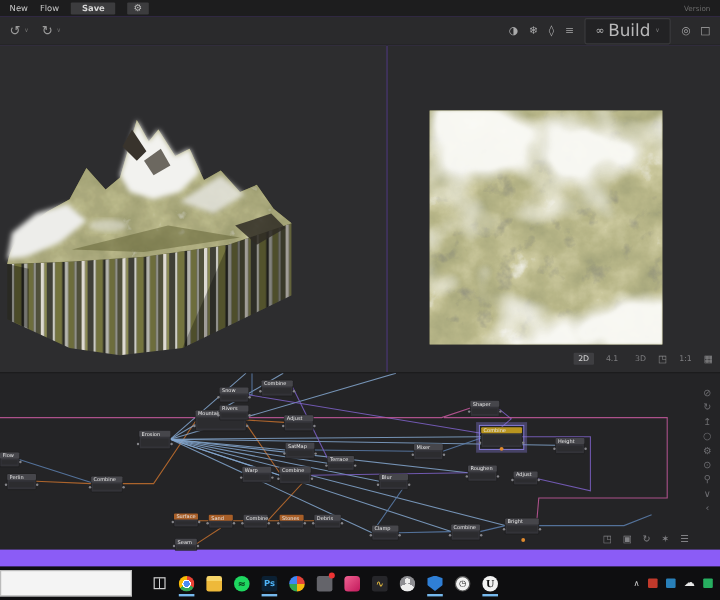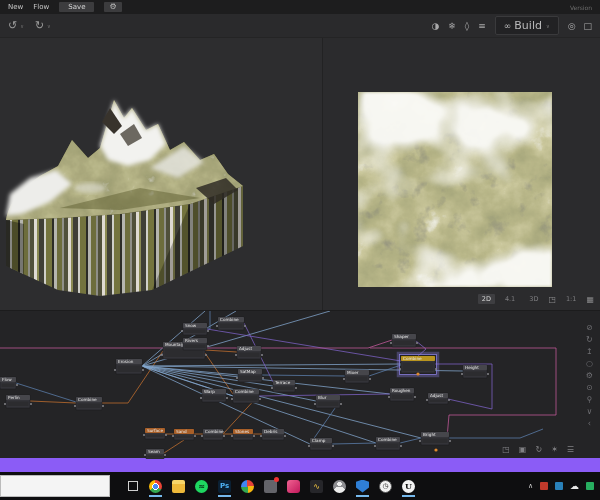--- a/index.html
+++ b/index.html
@@ -3,35 +3,35 @@
 <meta charset="utf-8">
 <style>
   html,body{margin:0;padding:0;background:#1a1a1a;}
   *{box-sizing:border-box;font-family:"DejaVu Sans",sans-serif;}
   #app{position:relative;width:600px;height:500px;overflow:hidden;background:#8b5cf6;}
 
   
   .toolbar1{position:absolute;left:0;top:0;width:600px;height:14px;background:#1d1d1e;
     display:flex;align-items:center;gap:10px;padding:0 8px;}
   .toolbar1 .txtbtn{font-size:7px;color:#c9c9c9;cursor:default;}
-  .toolbar1 .boxbtn{font-size:7px;color:#d6d6d6;background:#3c3c3e;padding:1px 9px;border-radius:1px;}
+  .toolbar1 .boxbtn{font-size:7px;color:#d6d6d6;background:#3c3c3e;padding:1px 9px;border-radius:1px;font-weight:bold;}
   .toolbar1 .gearbtn{font-size:8px;color:#b9b9b9;background:#3c3c3e;padding:0 5px;border-radius:1px;line-height:10px;}
   .toolbar1 .version{margin-left:auto;font-size:6px;color:#6c6c6c;}
 
   .toolbar2{position:absolute;left:0;top:14px;width:600px;height:24px;background:#2a2a2c;
     border-bottom:1px solid #242425;display:flex;align-items:center;padding:0 8px;}
   .toolbar2 .histgroup{display:flex;align-items:center;gap:3px;color:#9a9a9a;}
   .toolbar2 .histgroup .arrow{font-size:11px;}
   .toolbar2 .histgroup .caret{font-size:5px;color:#707070;margin-right:8px;}
   .toolbar2 .right{margin-left:auto;display:flex;align-items:center;gap:9px;}
   .toolbar2 .mini-icon{font-size:9px;color:#a9a9aa;}
   .buildbtn{display:flex;align-items:center;gap:4px;background:#222224;border:1px solid #3a3a3c;
     padding:2px 8px;border-radius:2px;color:#b9b9ba;}
   .buildbtn .inf{font-size:9px;letter-spacing:-1px;}
-  .buildbtn .lbl{font-size:11px;}
+  .buildbtn .lbl{font-size:14px;}
   .buildbtn .caret{font-size:5px;color:#777;}
 
   
   .viewports{position:absolute;left:0;top:38px;width:600px;height:272px;}
   .vp3d{position:absolute;left:0;top:0;width:322px;height:272px;background:#2d2d2f;}
   .vdivider{position:absolute;left:322px;top:0;width:1px;height:272px;background:#222223;}
   .vp2d{position:absolute;left:323px;top:0;width:277px;height:272px;background:#2b2b2d;}
   .map2d{position:absolute;left:35px;top:54px;width:194px;height:195px;}
   .vp2d-controls{position:absolute;right:6px;top:256px;display:flex;align-items:center;gap:6px;}
   .vp2d-controls .vbtn{font-size:6.5px;color:#7e7e80;padding:1px 4px;border-radius:1px;}

